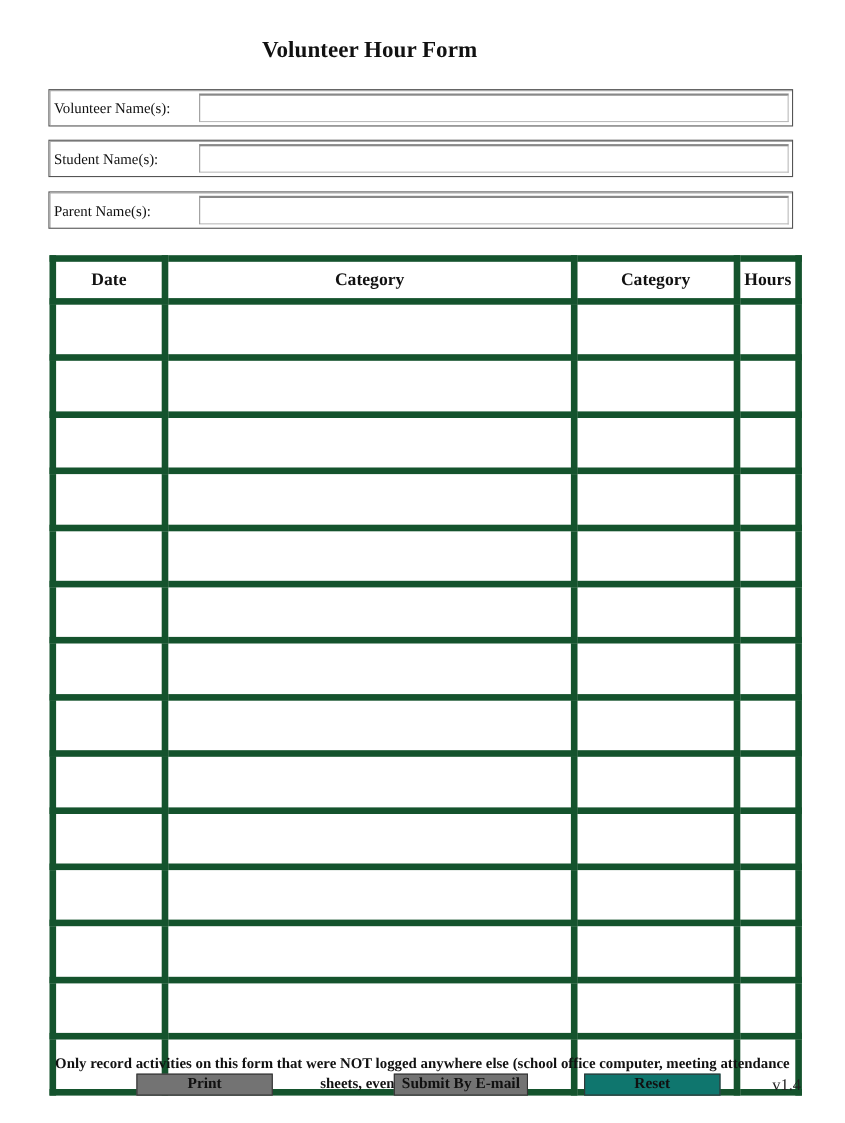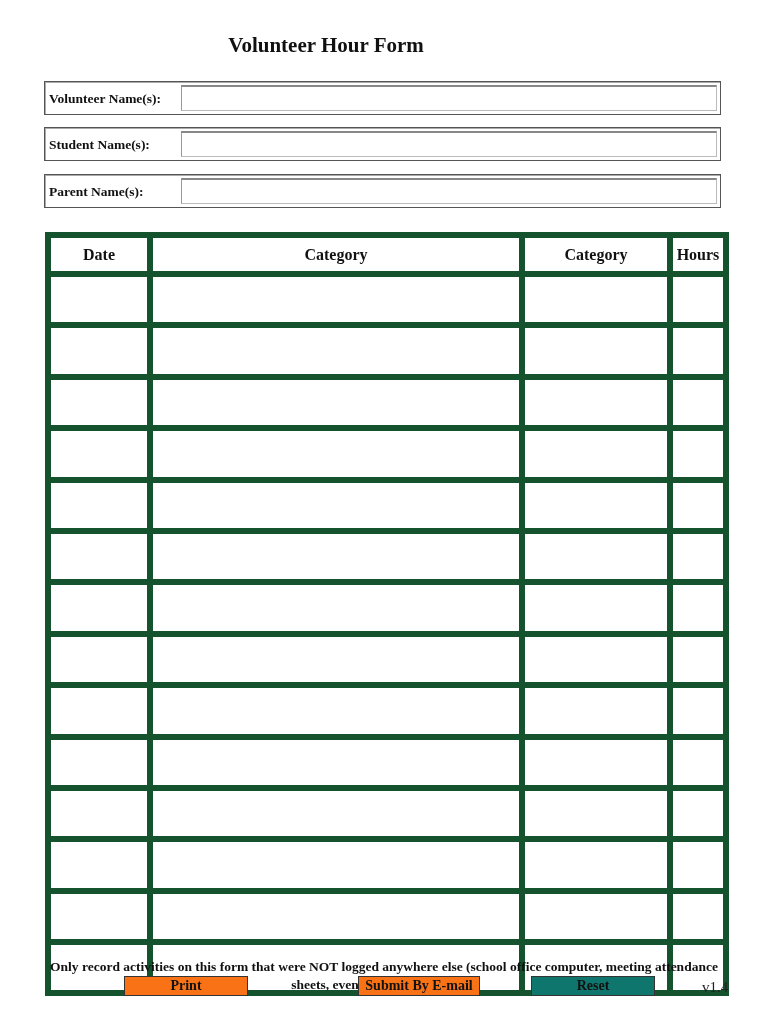--- a/index.html
+++ b/index.html
@@ -1,27 +1,27 @@
 <!DOCTYPE html>
 <html><head>
 <meta charset="utf-8">
 <style>
   html, body { margin: 0; padding: 0; background: #ffffff; }
   body { width: 768px; height: 1021px; position: relative; font-family: "Liberation Serif", serif; color: #111; overflow: hidden; }
-  .title { position: absolute; top: 33px; left: 0; width: 652px; text-align: center; font-size: 21px; font-weight: bold; }
+  .title { position: absolute; top: 33px; left: 10px; width: 652px; text-align: center; font-size: 21px; font-weight: bold; }
   .name-box { position: absolute; left: 44px; width: 677px; height: 34px; border: 1px solid #555; box-shadow: inset 1px 1px 0 #aaa; box-sizing: border-box; }
-  .name-label { position: absolute; left: 4px; top: 9px; font-size: 13.5px; font-weight: bold; white-space: nowrap; }
+  .name-label { position: absolute; left: 4px; top: 9px; font-size: 13.5px; font-weight: normal; white-space: nowrap; }
   .name-input { position: absolute; left: 136px; top: 3px; right: 3px; height: 26px; border: 1px solid #bbb; border-top: 2px solid #888; border-left: 1px solid #999; background: #fff; box-sizing: border-box; }
   table.log { position: absolute; top: 232px; left: 45px; width: 678px; border-collapse: collapse; table-layout: fixed; }
   table.log th, table.log td { border: 6px solid #14532d; padding: 0; font-family: Liberation Serif, serif; }
   table.log th { height: 33px; font-size: 16px; font-weight: bold; text-align: center; vertical-align: middle; }
   table.log td { height: 45.4px; }
   .note { position: absolute; top: 926px; left: 40px; width: 688px; text-align: center; font-size: 13.5px; font-weight: bold; line-height: 18px; margin-top: 32px; }
   .btn { position: absolute; top: 976px; height: 20px; border: 1px solid #333; box-sizing: border-box; font-family: "Liberation Serif", serif; font-size: 14px; font-weight: bold; text-align: center; line-height: 18px; color: #111; cursor: pointer; padding: 0; }
-  .btn.green { background: #f97316; }
+  .btn.green { background: #737373; }
   .btn.yellow { background: #0f766e; }
   .version { position: absolute; top: 979px; left: 702px; font-size: 15px; color: #222; }
 </style>
 </head>
 <body>
 
 <div class="title">Volunteer Hour Form</div>
 
 <div class="name-box" style="top:81px;">
   <span class="name-label">Volunteer Name(s):</span>

